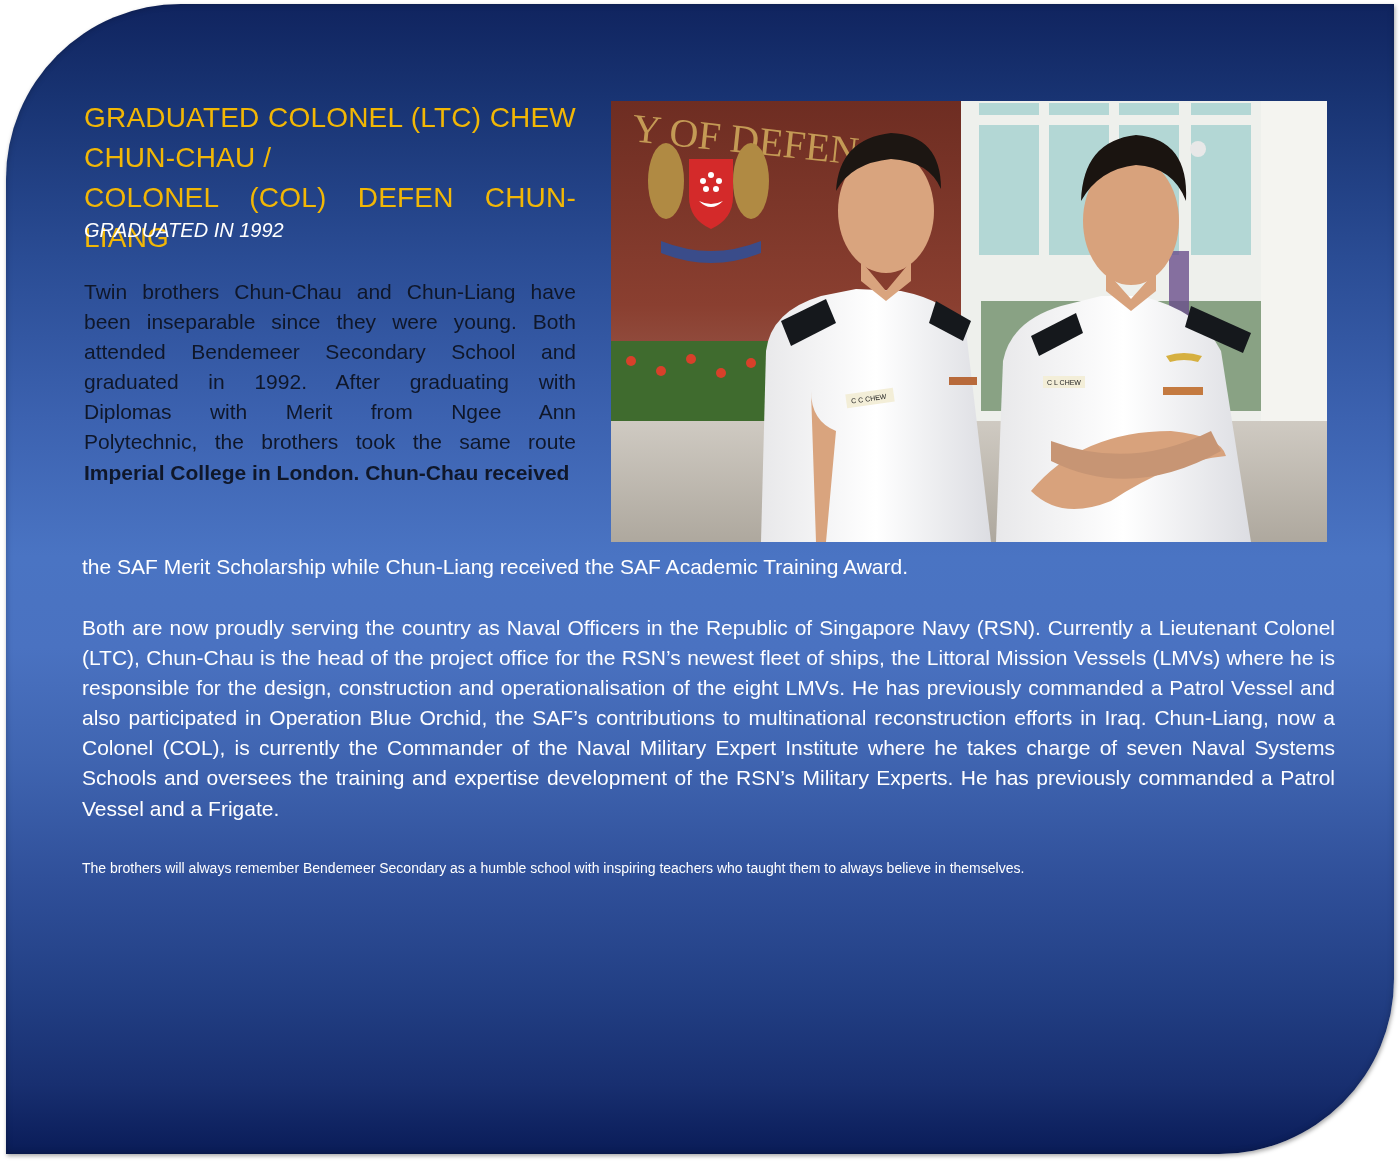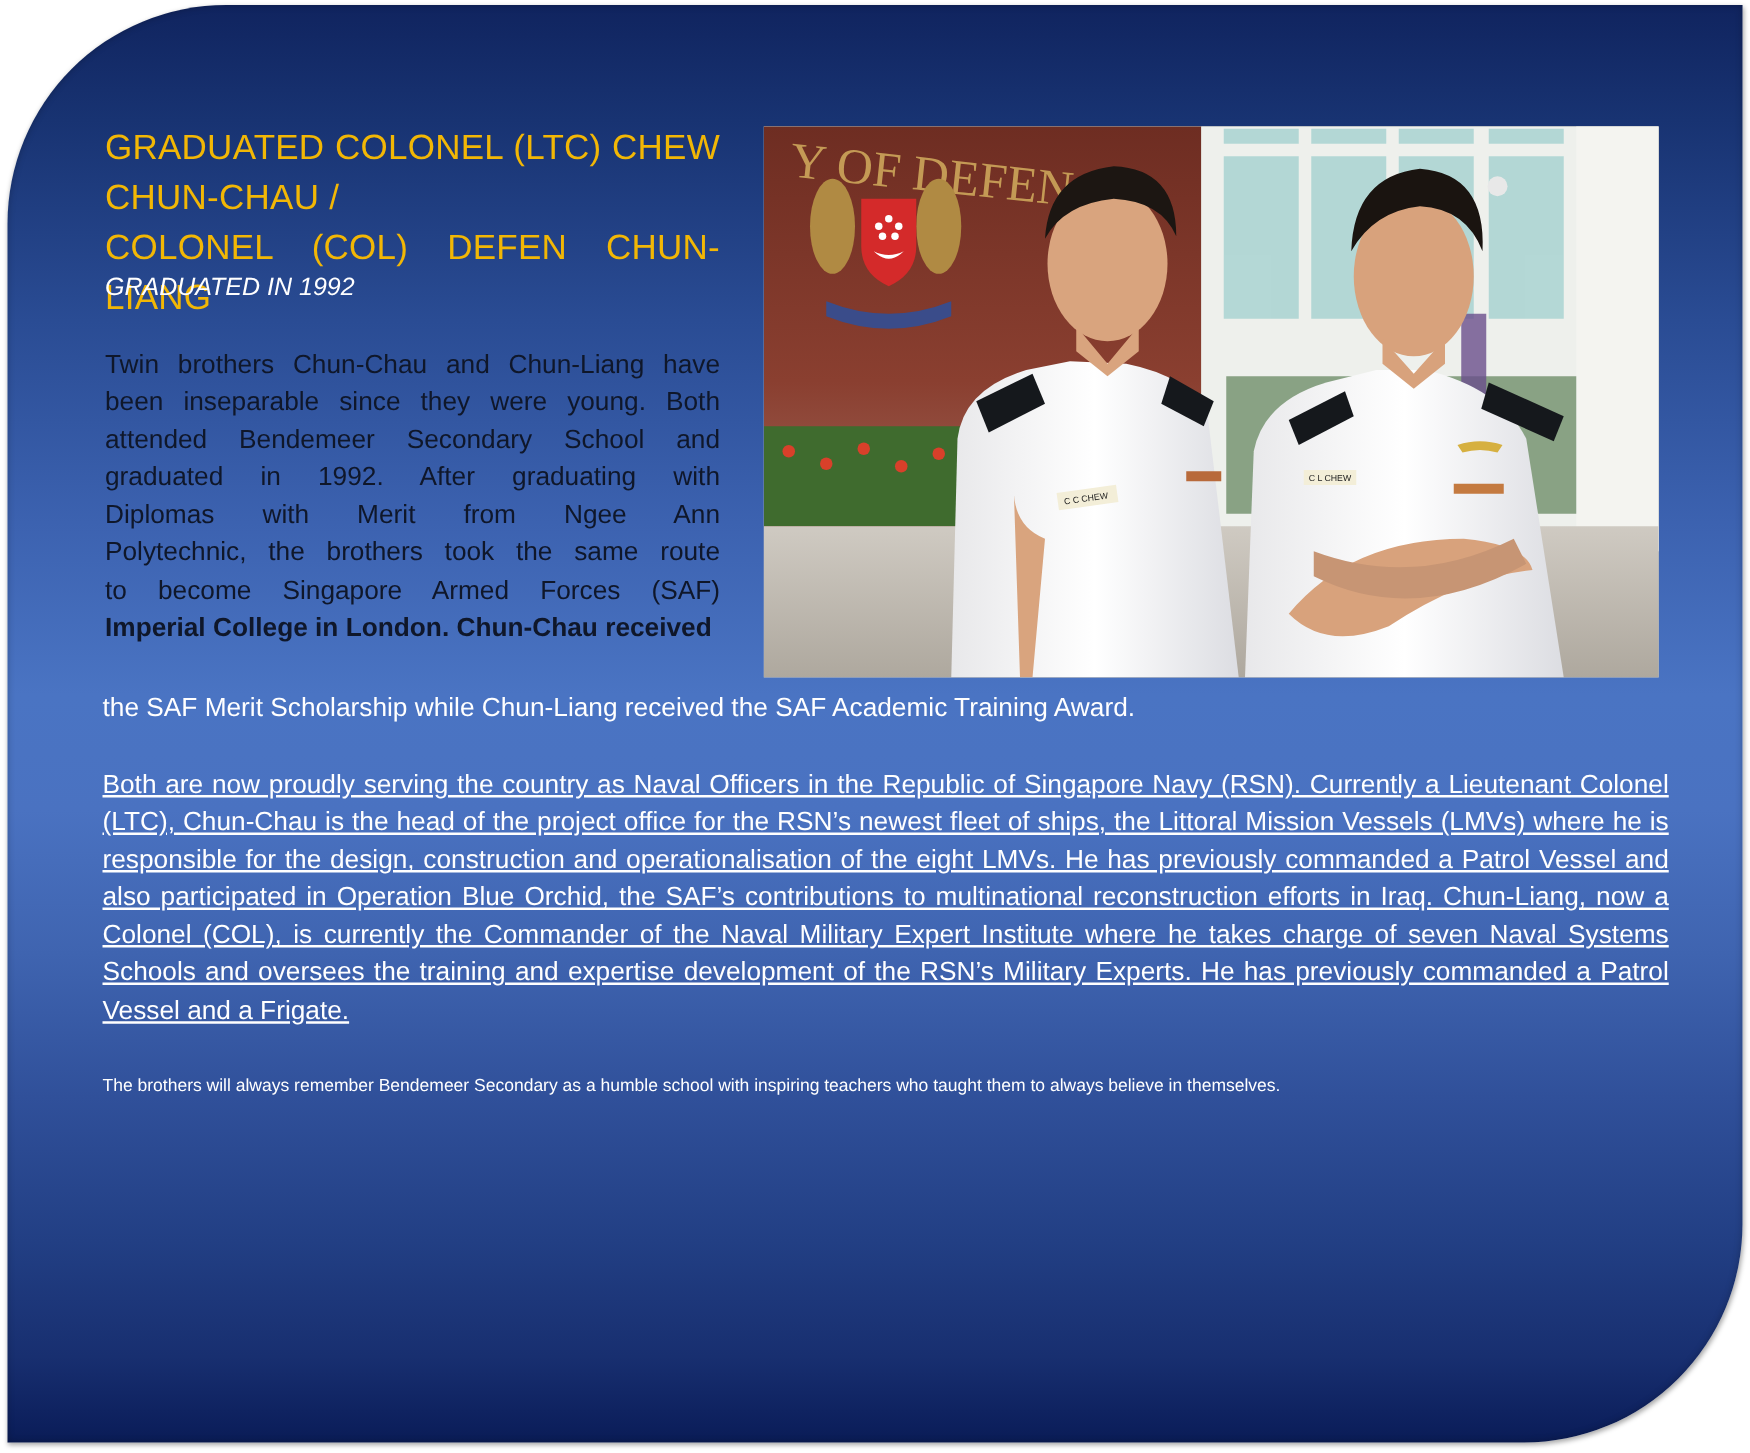--- a/index.html
+++ b/index.html
@@ -30,21 +30,21 @@
     text-align:justify;
   }
   .p1 .ln { display:block; text-align:justify; text-align-last:justify; white-space:nowrap; }
   .p1 .ln.last { text-align-last:left;font-weight:bold; }
   .p1-cont {
     position:absolute; left:82px; top:552px; color:#ffffff; font-size:21px; line-height:30px;
     white-space:nowrap;
   }
   .p2 {
     position:absolute; left:82px; top:613px; width:1253px; color:#ffffff;
-    font-size:21px; line-height:30.1px; text-align:justify;text-decoration:underline;
+    font-size:21px; line-height:30.1px; text-align:justify;
   }
   .p3 {
     position:absolute; left:82px; top:853px; width:1253px; color:#ffffff;
     font-size:14px; line-height:30.1px; text-align:justify;
   }
   .photo {
     position:absolute; left:611px; top:101px; width:716px; height:441px; overflow:hidden;
     background:#c9c6bd;
   }
   .photo svg { display:block; }
@@ -62,21 +62,20 @@
 
 <div class="subtitle">GRADUATED IN 1992</div>
 
 <div class="p1">
   <span class="ln">Twin brothers Chun-Chau and Chun-Liang have</span>
   <span class="ln">been inseparable since they were young. Both</span>
   <span class="ln">attended Bendemeer Secondary School and</span>
   <span class="ln">graduated in 1992. After graduating with</span>
   <span class="ln">Diplomas with Merit from Ngee Ann</span>
   <span class="ln">Polytechnic, the brothers took the same route</span>
-  <span class="ln">to become Singapore Armed Forces (SAF)</span>
   <span class="ln last">Imperial College in London. Chun-Chau received</span>
 </div>
 
 <div class="p1-cont">the SAF Merit Scholarship while Chun-Liang received the SAF Academic Training Award.</div>
 
 <div class="photo">
   <svg width="716" height="441" viewBox="0 0 716 441" xmlns="http://www.w3.org/2000/svg">
     <defs>
       <linearGradient id="wall" x1="0" y1="0" x2="0" y2="1">
         <stop offset="0" stop-color="#6e2d22"></stop>

